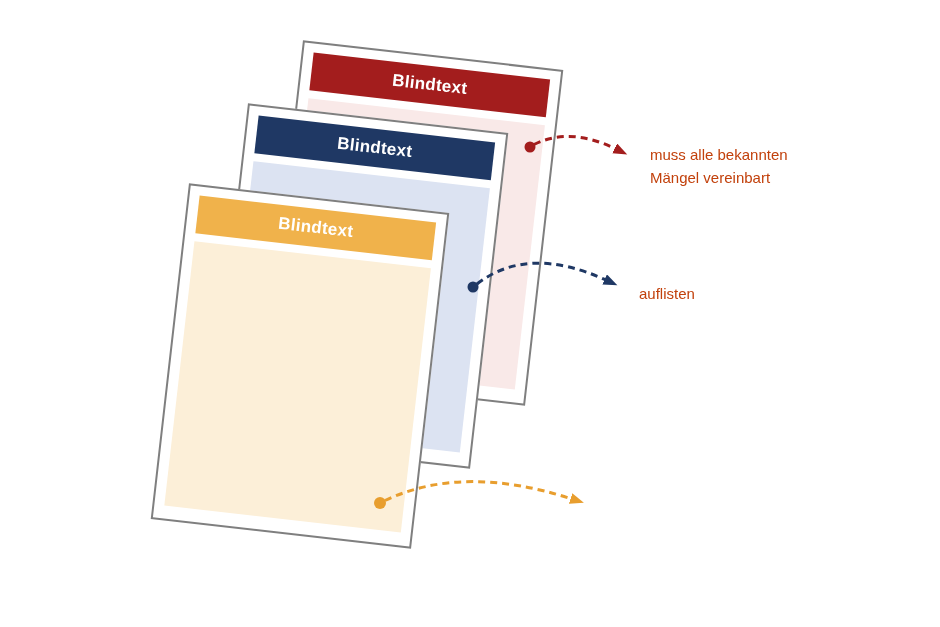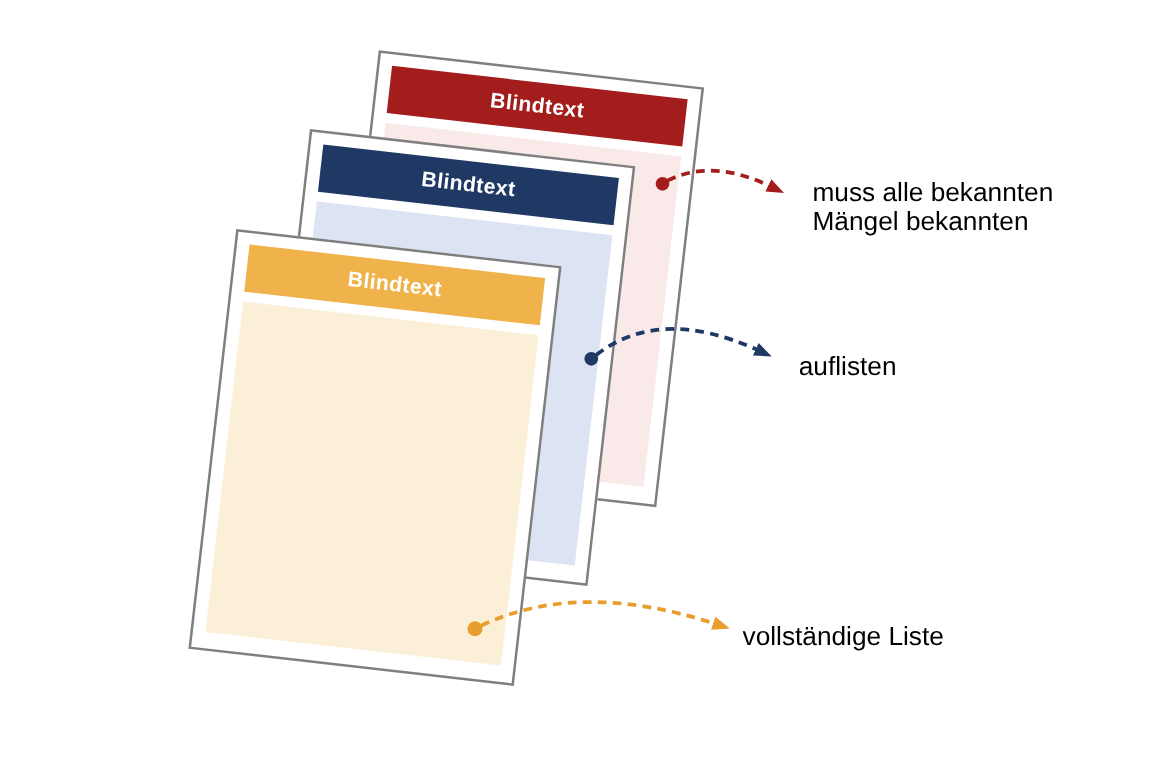--- a/index.html
+++ b/index.html
@@ -66,22 +66,22 @@
   .arrow-path {
     fill: none;
     stroke-width: 3;
     stroke-dasharray: 7 5;
   }
 
   
   .note {
     position: absolute;
     z-index: 5;
-    color: #000000;
-    font-size: 21px;
+    color: #c2410c;
+    font-size: 15px;
     line-height: 23px;
     white-space: nowrap;
   }
   .note span { display: block; }
   .note--red    { left: 650px; top: 143px; }
   .note--blue   { left: 639px; top: 282px; }
   .note--orange { left: 594px; top: 498px; }
 </style>
 </head>
 <body>
@@ -133,24 +133,21 @@
     </g>
 
     <g>
       <circle cx="380" cy="503" r="6" fill="#E89E2E"></circle>
       <path class="arrow-path" d="M 385 500.5 Q 463 463.5 572 499" marker-end="url(#arrowhead-orange)" stroke="#E89E2E"></path>
     </g>
   </svg>
 
   <div class="note note--red">
     <span>muss alle bekannten</span>
-    <span>Mängel bekannten</span>
+    <span>Mängel vereinbart</span>
   </div>
 
   <div class="note note--blue">
     <span>auflisten</span>
   </div>
 
-  <div class="note note--orange">
-    <span>vollständige Liste</span>
-  </div>
 
 </div>
 
 </body></html>

